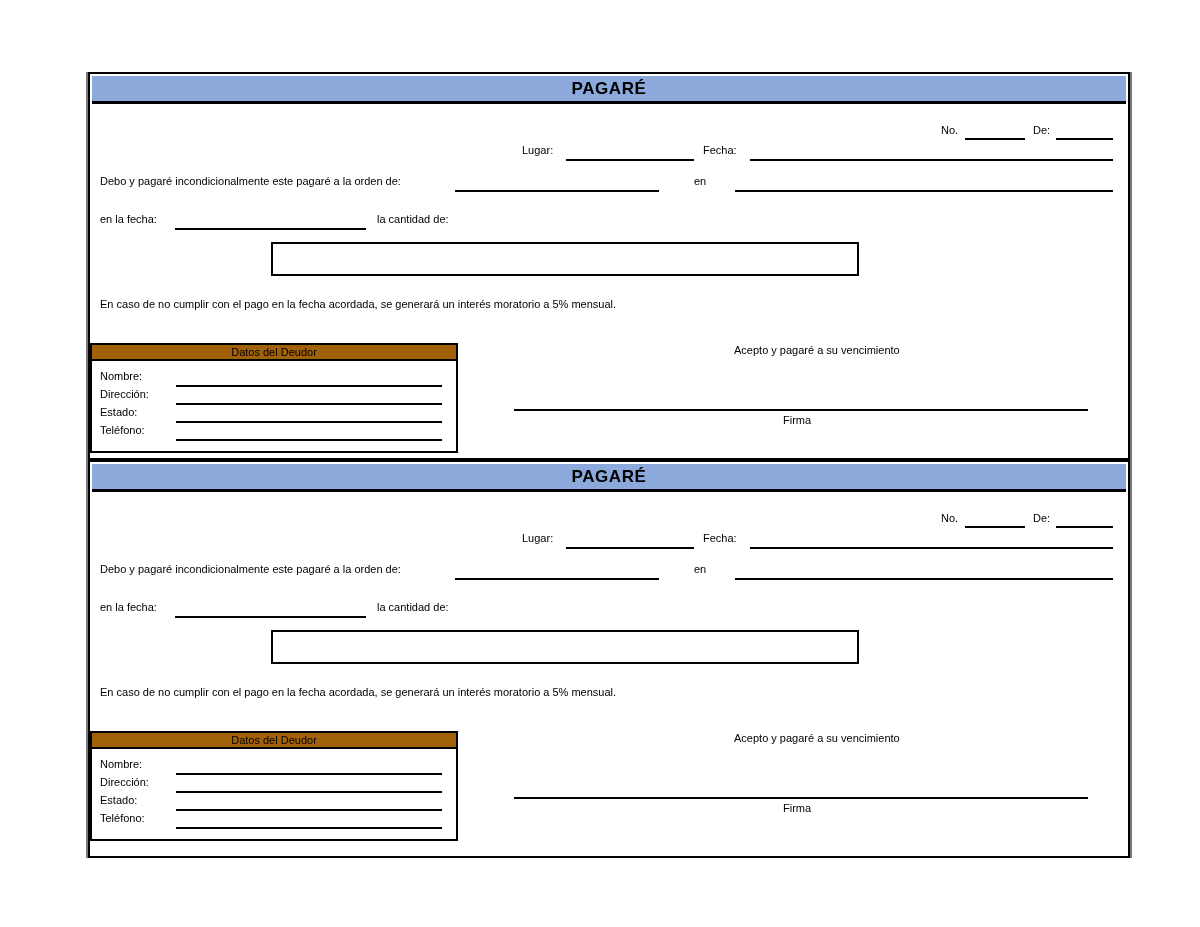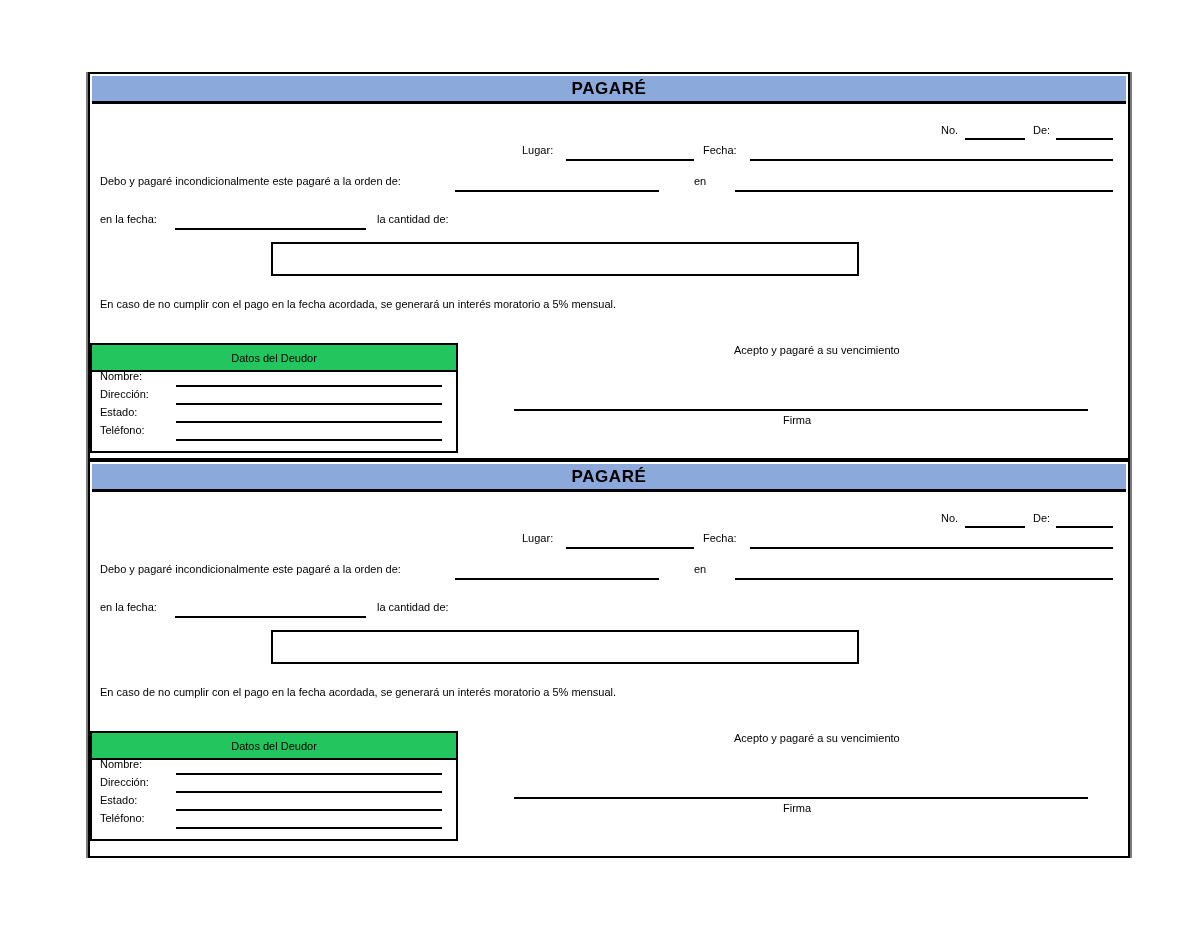--- a/index.html
+++ b/index.html
@@ -105,22 +105,22 @@
     position: absolute;
     border: 2px solid #000000;
     background: #ffffff;
     box-sizing: border-box;
   }
   .debtor-head {
     position: absolute;
     left: 0;
     top: 0;
     right: 0;
-    height: 27px;
-    background: #22c55e;
+    height: 16px;
+    background: #a16207;
     border-bottom: 2px solid #000000;
     box-sizing: border-box;
     display: flex;
     align-items: center;
     justify-content: center;
   }
   .debtor-head span {
     font-size: 11px;
     color: #000000;
   }

